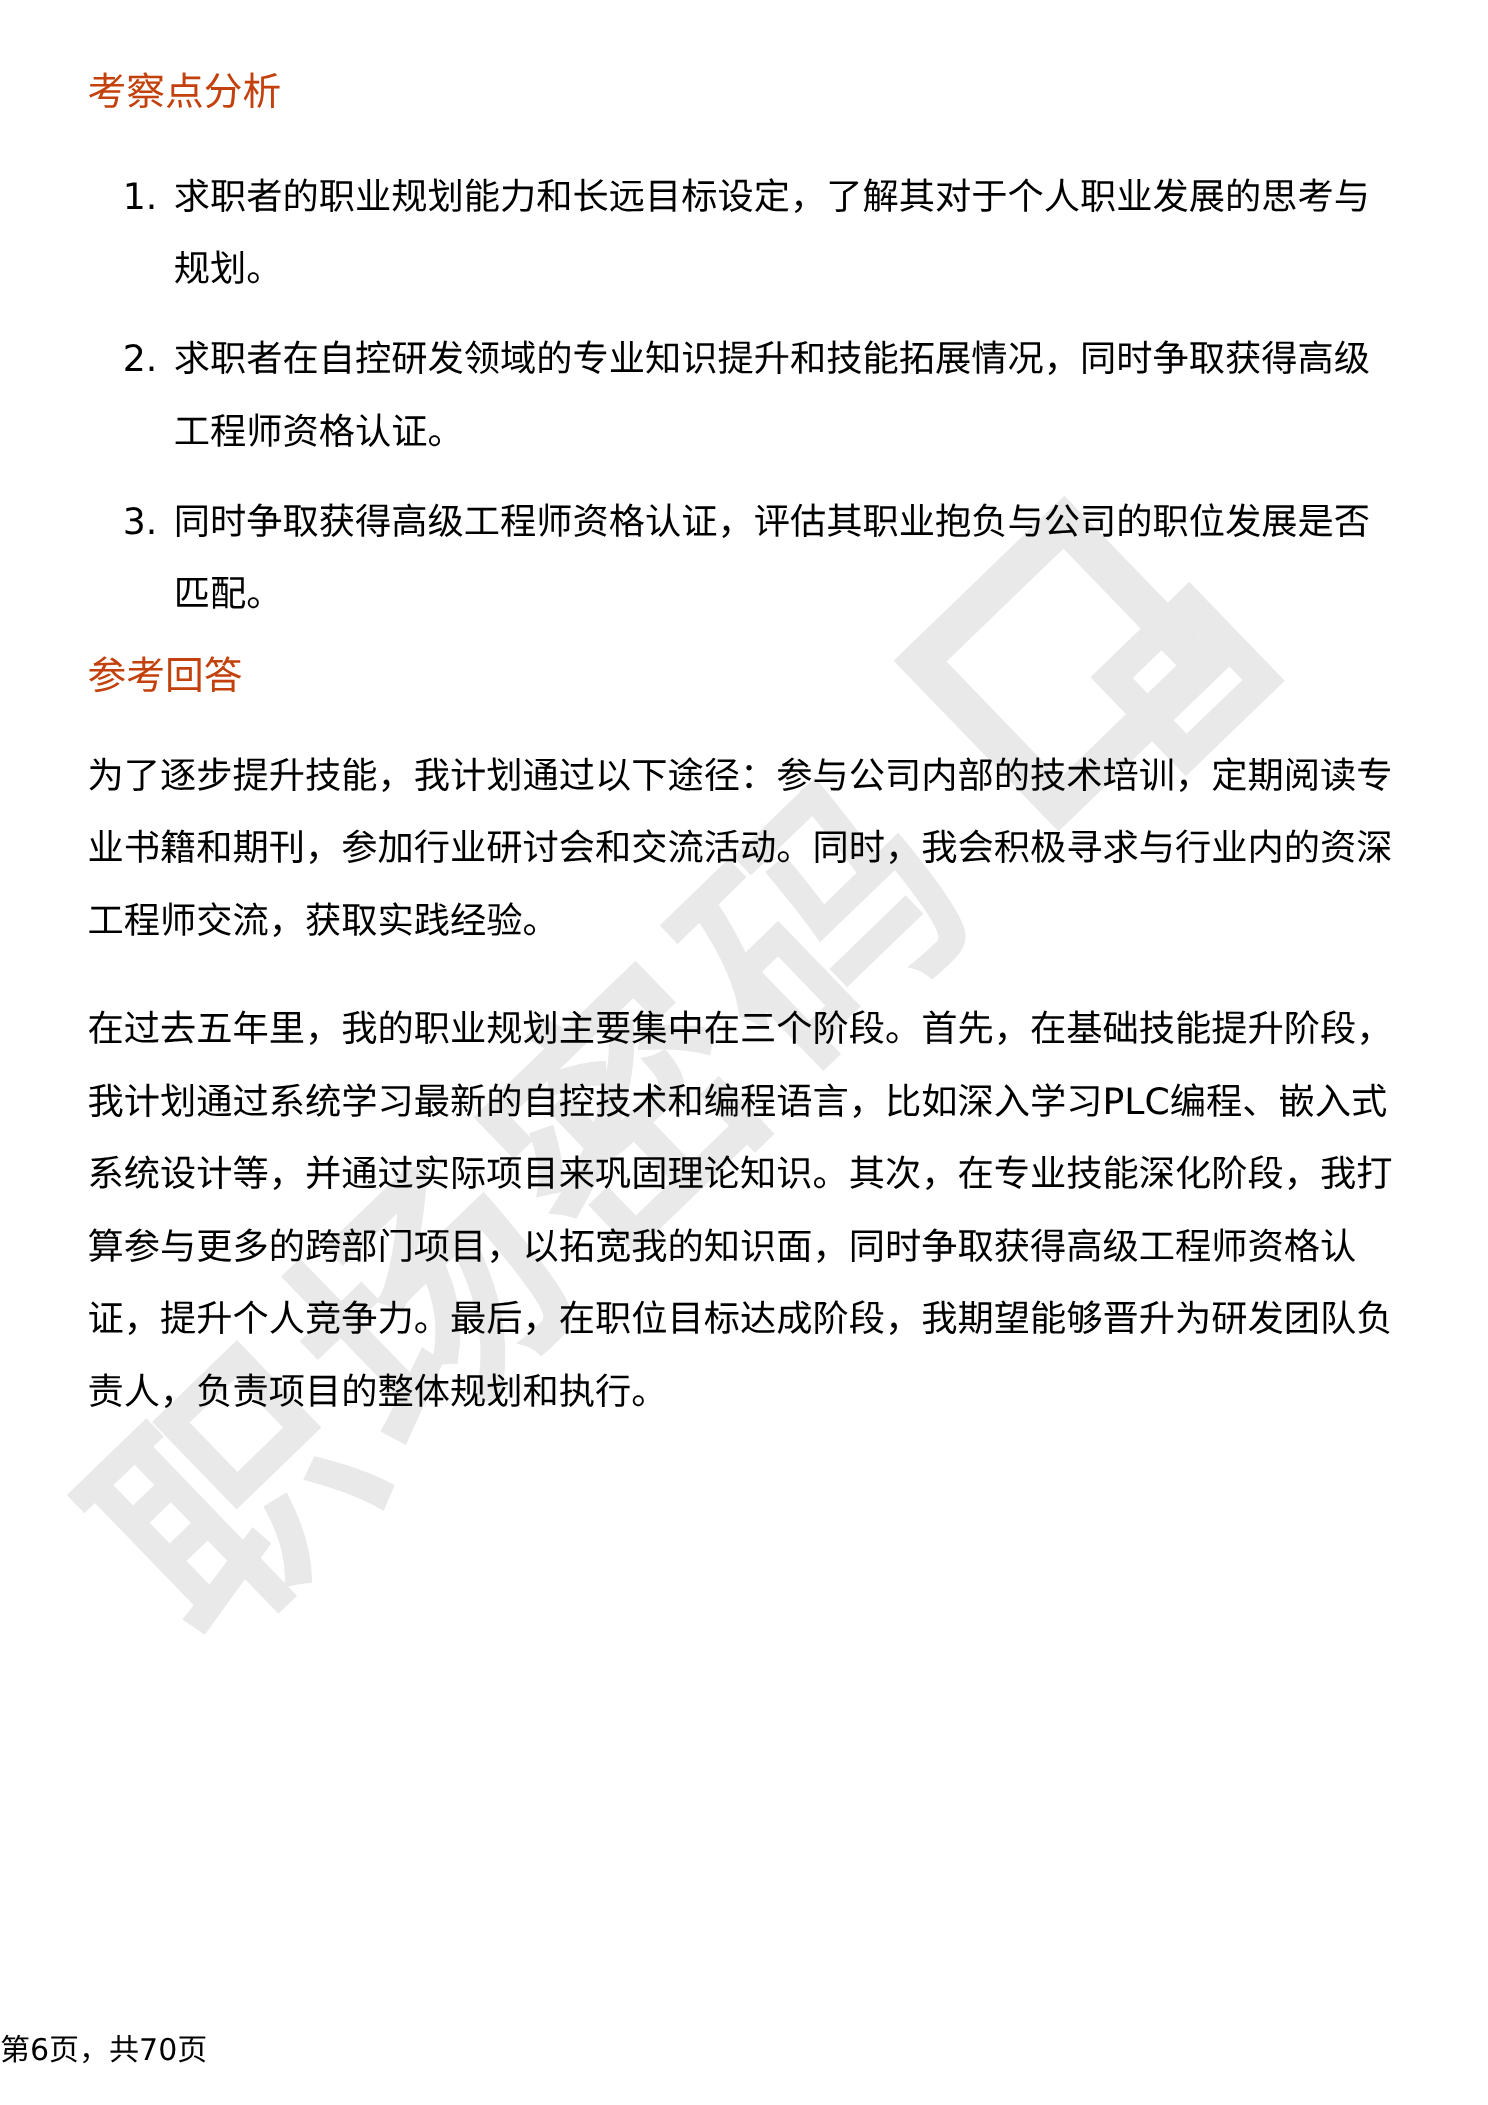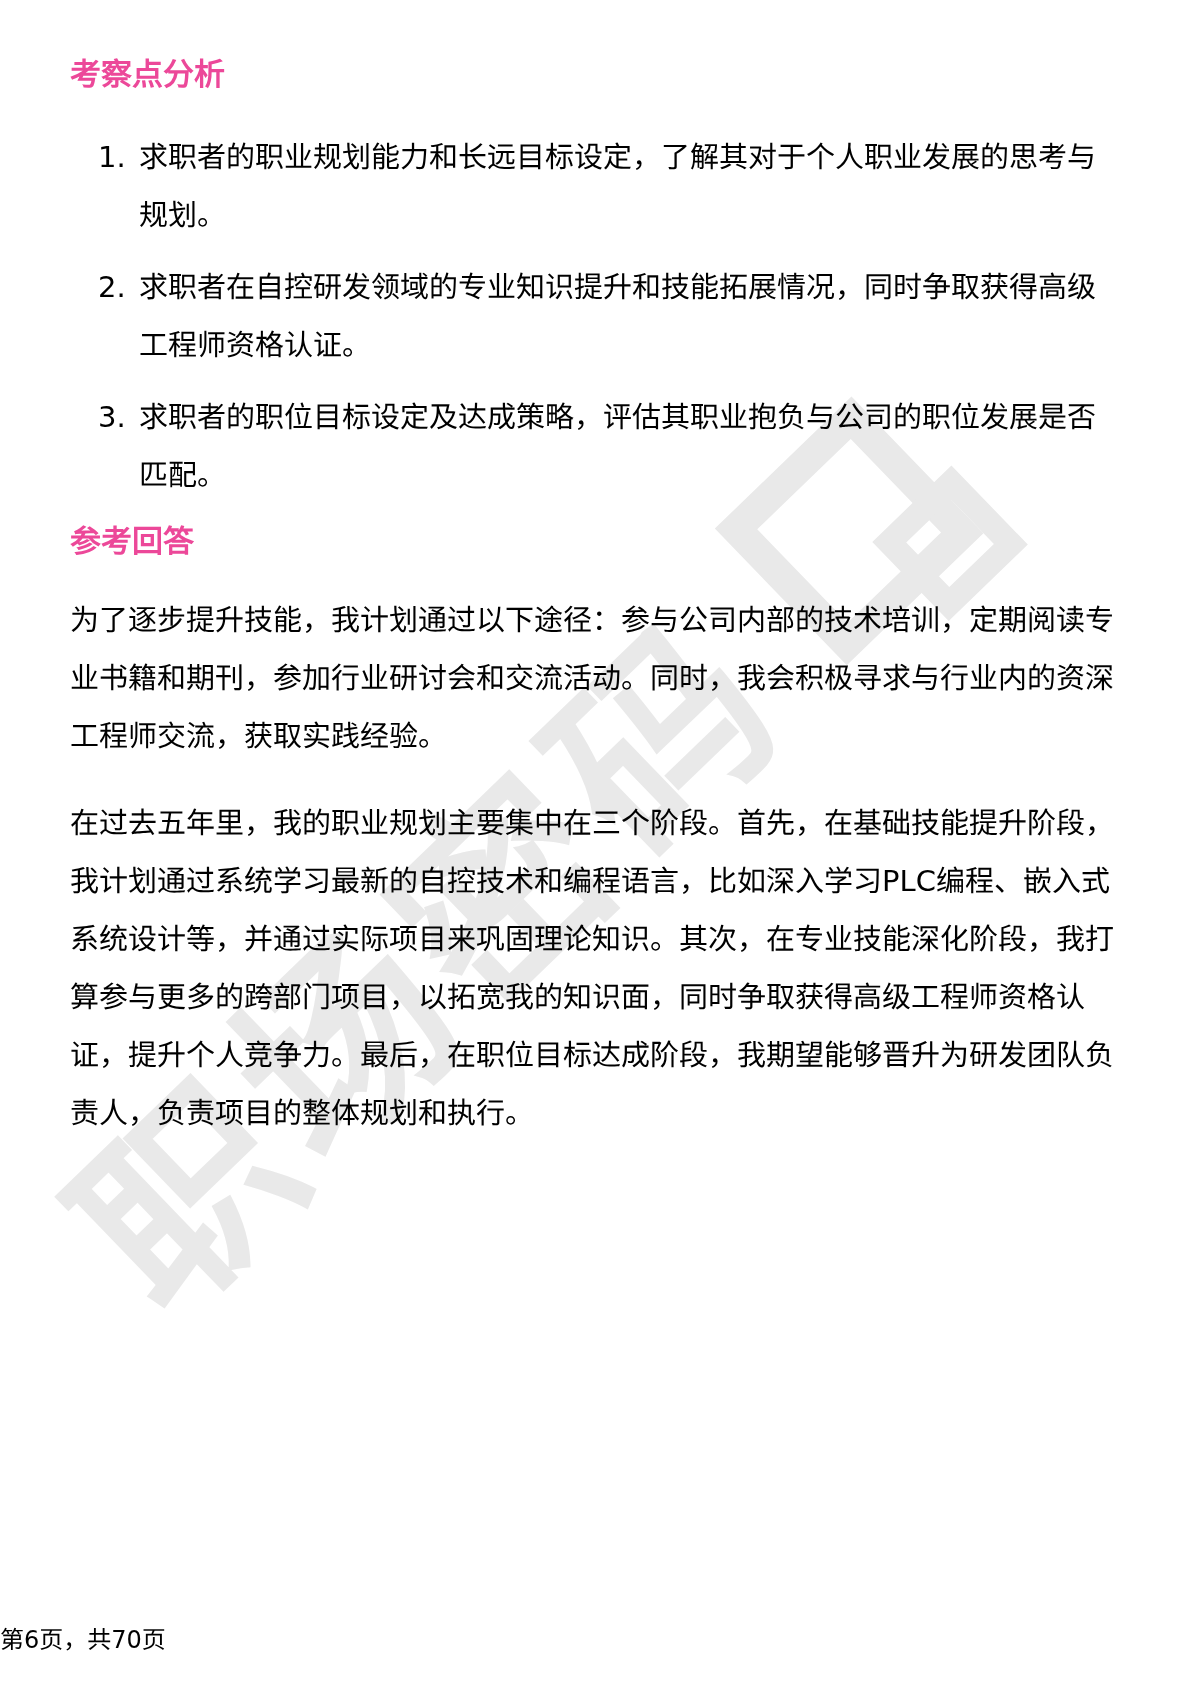--- a/index.html
+++ b/index.html
@@ -66,23 +66,23 @@
     border: 24px solid #e9e9e9;
   }
 
   
   .content {
     position: relative;
     z-index: 1;
     padding: 53px 70px 0 70px;
   }
   .sec-heading {
-    color: #ec4899;
+    color: #c2410c;
     font-size: 31px;
-    font-weight: 700;
+    font-weight: 400;
     line-height: 42px;
     margin: 0 0 33px 0;
   }
   .sec-heading.answer {
     margin: 16px 0 29px 0;
   }
   ol.points {
     margin: 0;
     padding: 0 0 0 51px;
     font-size: 29px;
@@ -124,21 +124,21 @@
     </span>
   </div>
 
   <div class="content">
 
     <h2 class="sec-heading">考察点分析</h2>
 
     <ol class="points">
       <li>求职者的职业规划能力和长远目标设定，了解其对于个人职业发展的思考与规划。</li>
       <li>求职者在自控研发领域的专业知识提升和技能拓展情况，同时争取获得高级工程师资格认证。</li>
-      <li>求职者的职位目标设定及达成策略，评估其职业抱负与公司的职位发展是否匹配。</li>
+      <li>同时争取获得高级工程师资格认证，评估其职业抱负与公司的职位发展是否匹配。</li>
     </ol>
 
     <h2 class="sec-heading answer">参考回答</h2>
 
     <p class="para">为了逐步提升技能，我计划通过以下途径：参与公司内部的技术培训，定期阅读专业书籍和期刊，参加行业研讨会和交流活动。同时，我会积极寻求与行业内的资深工程师交流，获取实践经验。</p>
     <p class="para">在过去五年里，我的职业规划主要集中在三个阶段。首先，在基础技能提升阶段，我计划通过系统学习最新的自控技术和编程语言，比如深入学习PLC编程、嵌入式系统设计等，并通过实际项目来巩固理论知识。其次，在专业技能深化阶段，我打算参与更多的跨部门项目，以拓宽我的知识面，同时争取获得高级工程师资格认证，提升个人竞争力。最后，在职位目标达成阶段，我期望能够晋升为研发团队负责人，负责项目的整体规划和执行。</p>
 
   </div>
 
   <div class="page-footer">

